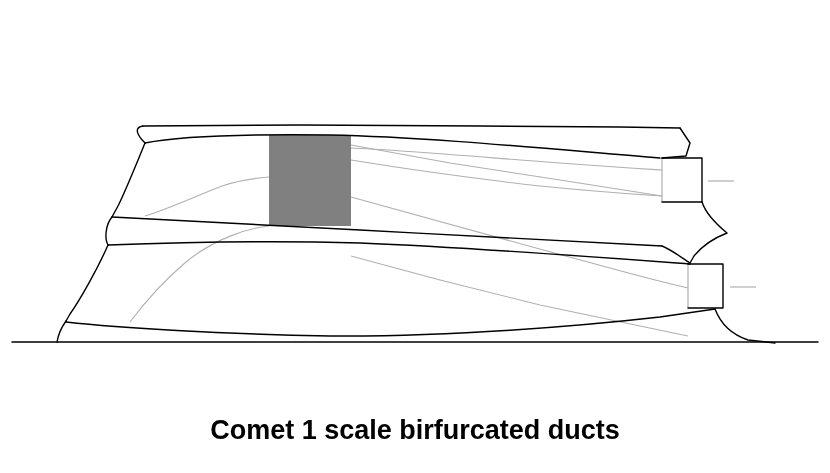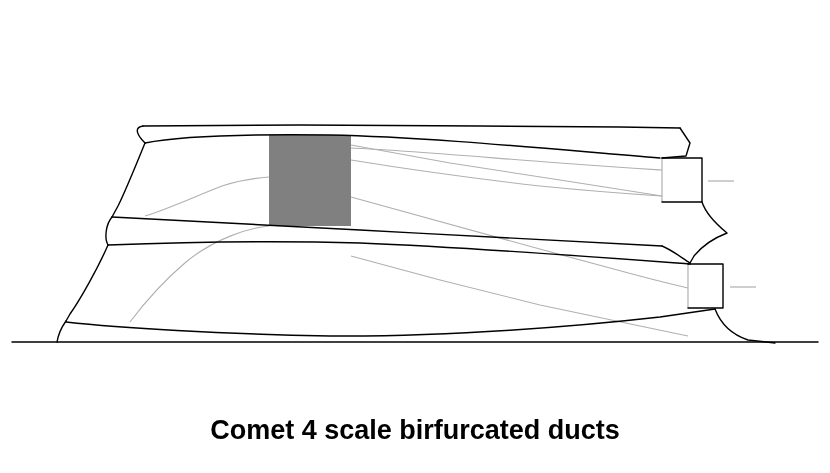--- a/index.html
+++ b/index.html
@@ -108,16 +108,16 @@
       <path d="M 662 158 L 702 158 L 702 202 L 662 202"></path>
 
       <path d="M 688 264 L 723 264 L 723 308 L 688 308"></path>
 
       <path d="M 662 246 C 672 250, 682 258, 690 263"></path>
     </g>
 
   </svg>
 
   <div class="caption-layer">
-    <span class="caption-text">Comet 4 scale birfurcated ducts</span>
+    <span class="caption-text">Comet 1 scale birfurcated ducts</span>
   </div>
 
 </div>
 
 </body></html>

